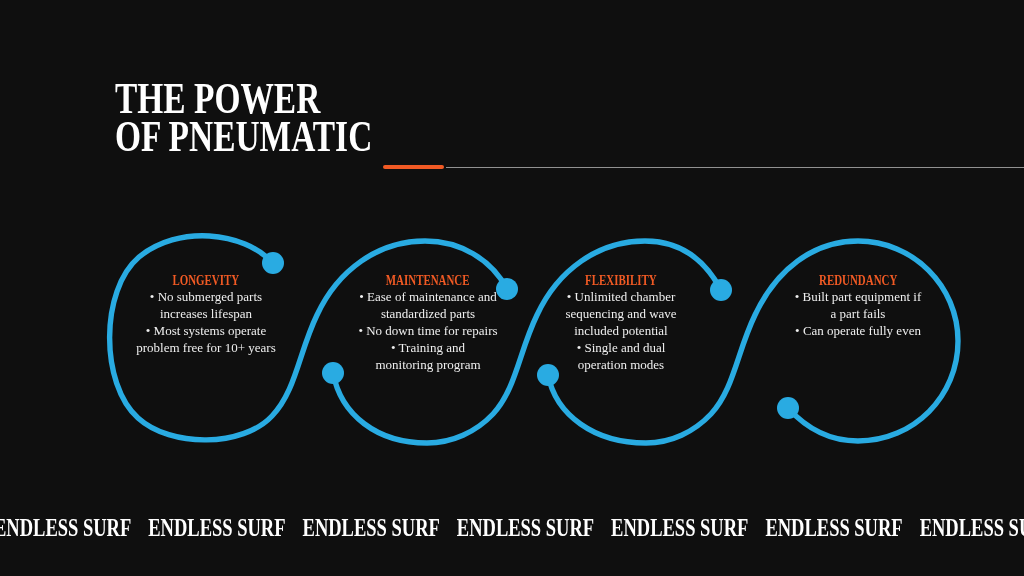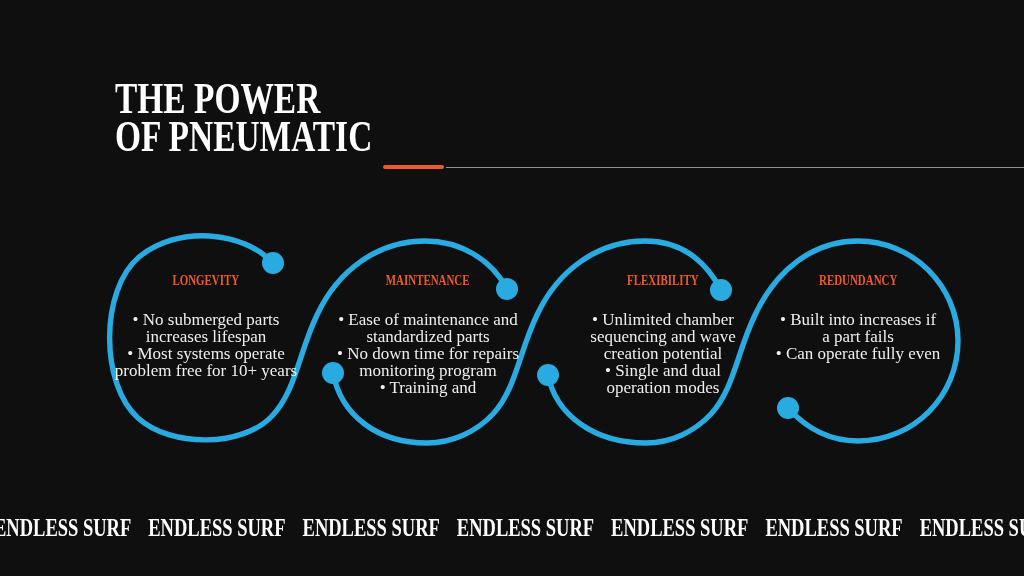--- a/index.html
+++ b/index.html
@@ -40,21 +40,21 @@
   
   .card{
     position:absolute;top:273px;width:220px;text-align:center;
   }
   .card .card-title{
     color:var(--accent-orange);font-weight:bold;font-size:14px;line-height:15px;
     display:block;
   }
   .card .card-title span{display:inline-block;transform:scaleX(0.78);white-space:nowrap;}
   .card .card-lines{
-    margin-top:23px;color:var(--body-text);font-size:17px;line-height:17px;
+    margin-top:0;color:var(--body-text);font-size:13px;line-height:17px;
   }
   .card .card-line{display:block;}
   
   .ticker{
     position:absolute;left:-6px;top:513px;width:1520px;
     display:flex;gap:23px;white-space:nowrap;
     transform:scaleX(0.74);transform-origin:0 0;
     color:var(--text-white);font-weight:bold;font-size:25px;line-height:30px;
   }
 </style>
@@ -92,38 +92,38 @@
           <span class="card-line">• Most systems operate</span>
           <span class="card-line">problem free for 10+ years</span>
         </div>
       </div>
       <div class="card" style="left: 318px; text-align: center;">
         <div class="card-title"><span>MAINTENANCE</span></div>
         <div class="card-lines">
           <span class="card-line">• Ease of maintenance and</span>
           <span class="card-line">standardized parts</span>
           <span class="card-line">• No down time for repairs</span>
+          <span class="card-line">• Training and</span>
           <span class="card-line">monitoring program</span>
-          <span class="card-line">• Training and</span>
         </div>
       </div>
-      <div class="card" style="left: 553px;">
+      <div class="card" style="left: 511px;">
         <div class="card-title"><span>FLEXIBILITY</span></div>
         <div class="card-lines">
           <span class="card-line">• Unlimited chamber</span>
           <span class="card-line">sequencing and wave</span>
-          <span class="card-line">creation potential</span>
+          <span class="card-line">included potential</span>
           <span class="card-line">• Single and dual</span>
           <span class="card-line">operation modes</span>
         </div>
       </div>
       <div class="card" style="left: 748px;">
         <div class="card-title"><span>REDUNDANCY</span></div>
         <div class="card-lines">
-          <span class="card-line">• Built into increases if</span>
+          <span class="card-line">• Built part equipment if</span>
           <span class="card-line">a part fails</span>
           <span class="card-line">• Can operate fully even</span>
         </div>
       </div>
     </div>
 
   <div class="ticker" id="ticker">
       <span>ENDLESS SURF</span>
       <span>ENDLESS SURF</span>
       <span>ENDLESS SURF</span>

